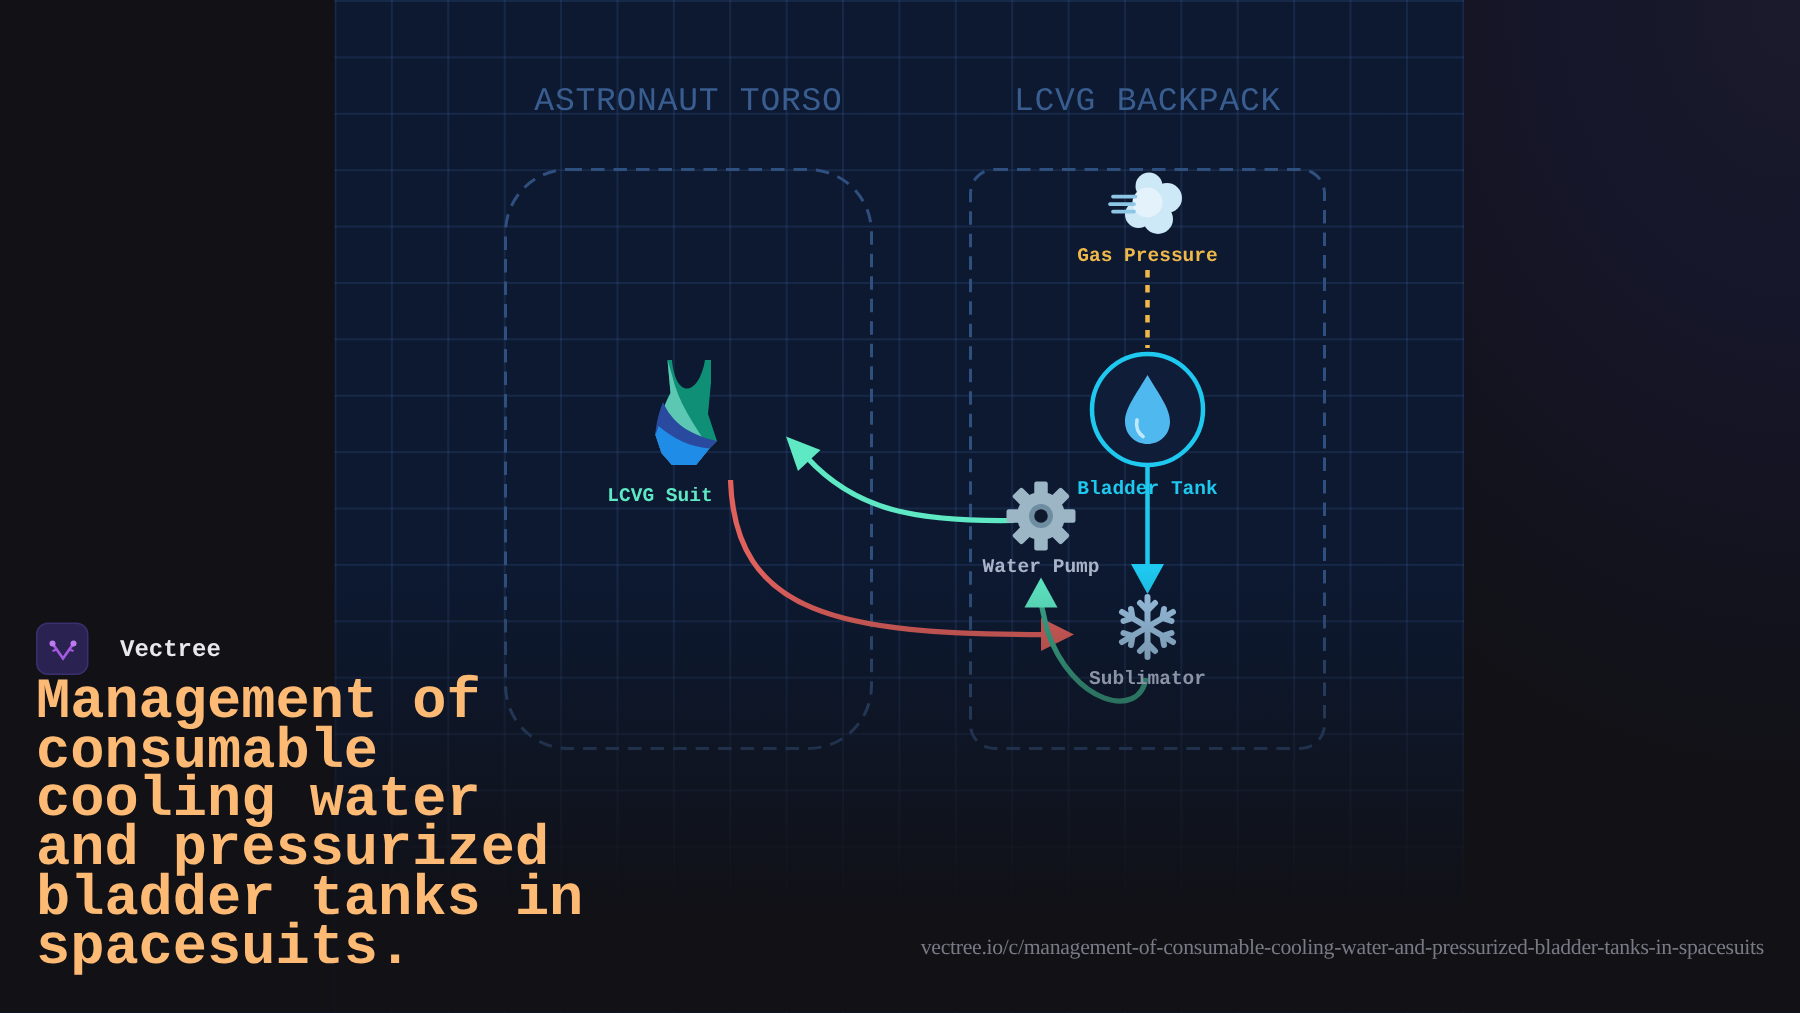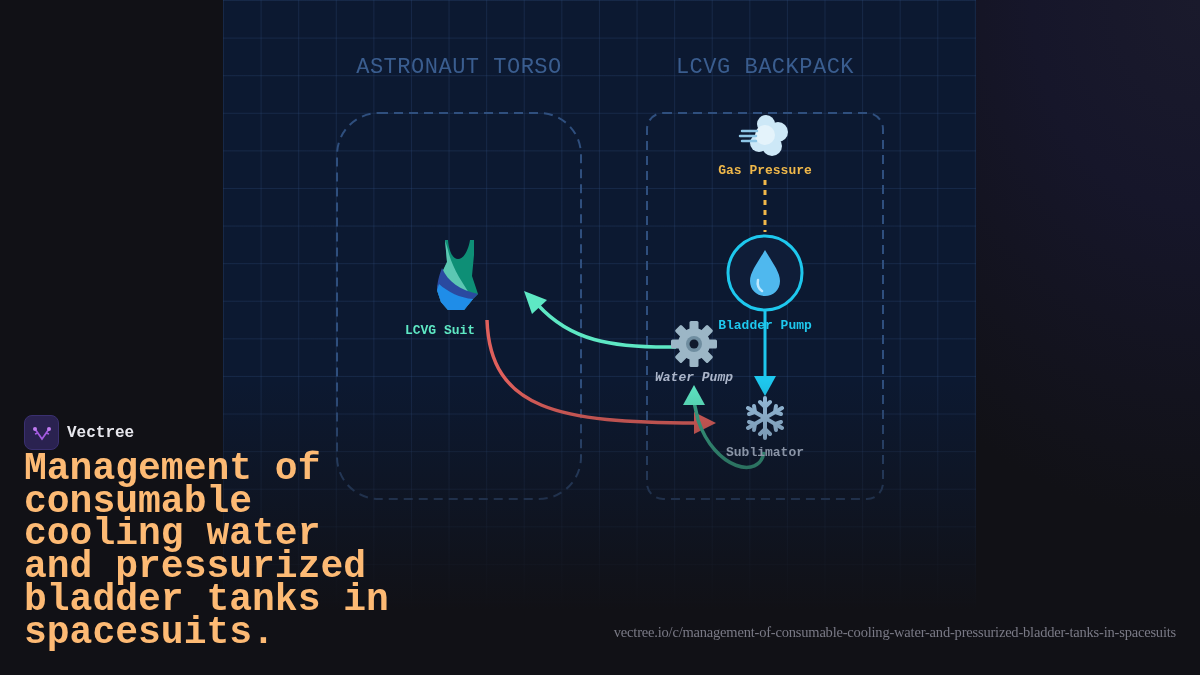--- a/index.html
+++ b/index.html
@@ -28,21 +28,21 @@
   .zone-title {
     position: absolute; top: 55px; color: #3a5d8f; font-size: 22px;
     letter-spacing: 0.5px; text-align: center; font-family: Liberation Mono, monospace;
   }
   svg.diagram { position: absolute; left: 0; top: 0; width: 1200px; height: 675px; }
   .node-label {
     position: absolute; font-size: 13px; font-weight: bold; text-align: right;
     white-space: nowrap; transform: translateX(-50%);
   }
   .brand {
-    position: absolute; left: 24px; top: 415px; display: flex; align-items: center; gap: 8px;
+    position: absolute; left: 24px; top: 415px; display: flex; align-items: center; gap: 21px;
   }
   .brand-logo {
     width: 33px; height: 33px; border-radius: 8px; background: #2a2250;
     border: 1px solid #3a3070; display: flex; align-items: center; justify-content: center;
   }
   .brand-name { color: #e8e8ee; font-size: 16px; font-weight: bold; }
   .headline {
     position: absolute; left: 24px; top: 453px; width: 380px; color: #fdba74;
     font-size: 38px; font-weight: bold; line-height: 32.7px; margin: 0;
     font-family: "Liberation Mono", "DejaVu Sans Mono", monospace;
@@ -136,22 +136,22 @@
     <circle cx="759" cy="143" r="9" fill="#cde8f7"></circle>
     <circle cx="765" cy="135" r="10" fill="#e4f3fb"></circle>
     <path d="M742,131 L757,131 M740,136 L756,136 M742,141 L756,141" stroke="#8ec6e6" stroke-width="2.5" stroke-linecap="round"></path>
   </g>
 </svg>
 
 <div class="canvas-fade"></div>
 
 <div class="node-label" style="left:440px; top:323px; color:#5ee8c4;">LCVG Suit</div>
 <div class="node-label" style="left:765px; top:163px; color:#f0b84a;">Gas Pressure</div>
-<div class="node-label" style="left:765px; top:318px; color:#1ec8ee;">Bladder Pump</div>
-<div class="node-label" style="left:694px; top:370px; color:#aab4c8;font-style:italic;">Water Pump</div>
+<div class="node-label" style="left:765px; top:318px; color:#1ec8ee;">Bladder Tank</div>
+<div class="node-label" style="left:694px; top:370px; color:#aab4c8;">Water Pump</div>
 <div class="node-label" style="left:765px; top:445px; color:#8a94a6;">Sublimator</div>
 
 <div class="brand">
   <div class="brand-logo">
     <svg width="20" height="16" viewBox="0 0 20 16">
       <path d="M3,4 L10,14 L17,4" fill="none" stroke="#a35ae0" stroke-width="1.8"></path>
       <circle cx="3" cy="4" r="2" fill="#c07af0"></circle>
       <circle cx="17" cy="4" r="2" fill="#c07af0"></circle>
       <path d="M6,8 L3,9 M14,8 L17,9" stroke="#a35ae0" stroke-width="1.5"></path>
     </svg>

